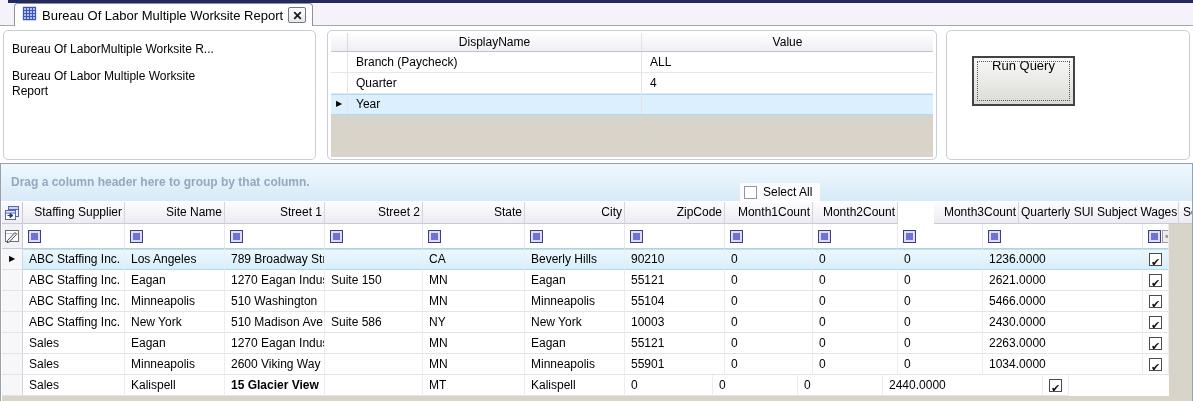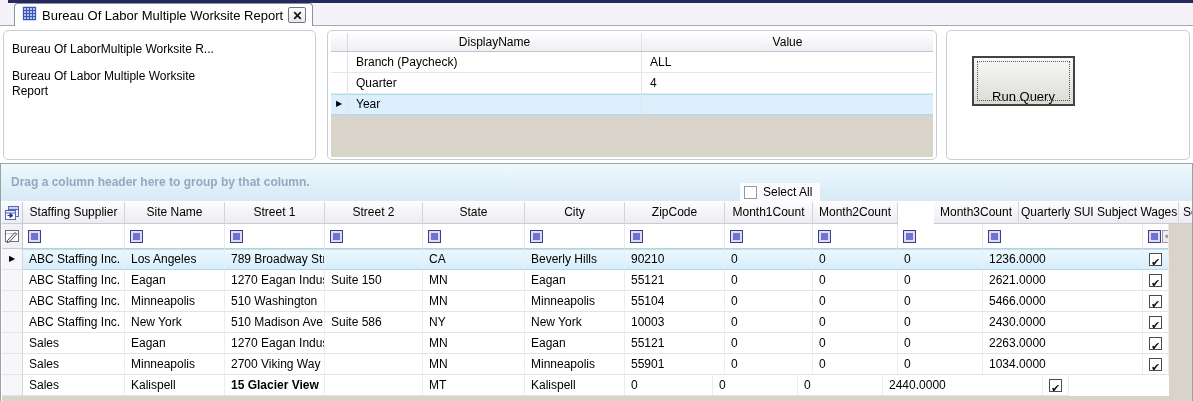--- a/index.html
+++ b/index.html
@@ -44,21 +44,21 @@
             { text-align:center; padding-left:0; line-height:18px; }
   .pg-row   { display:flex; height:21px; flex:none; background:#fff;
               border-bottom:1px solid #e7e7ea; }
   .pg-row.selected { background:var(--selection-fill,#dbeffc);
               box-shadow:inset 0 1px 0 #a8dcf4; border-bottom:1px solid #a8dcf4; }
   .pg-rest  { flex:1; background:var(--grid-filler,#d8d4ca); }
 
   #right-panel { left:946px; width:244px; }
   #run-query { position:absolute; left:25px; top:25px; width:103px; height:50px;
                border:2px solid #434343; background:linear-gradient(#f8f8f7,#dbdbd6);
-               display:flex; align-items:flex-end; justify-content:center;
+               display:flex; align-items:flex-start; justify-content:center;
                font-size:13px; cursor:pointer; }
   #run-query .focus { position:absolute; inset:3px; border:1px dotted #5a5a5a; }
 
   
   #grid { position:absolute; left:0; top:163px; width:1193px; height:238px;
           border:1px solid #99a1ab; border-bottom:none; background:#fff; overflow:hidden; }
   #group-panel { position:absolute; left:0; top:0; width:100%; height:37px;
                  background:linear-gradient(#eff8fd,#d7eaf7); }
   #group-hint  { position:absolute; left:10px; top:11px; font-weight:bold;
                  color:var(--group-hint,#95a8be); }
@@ -74,21 +74,21 @@
   .cb.gray { border-color:#9a9aa0; background:#ececec; }
   .cb.gray::after { content:"\2714"; position:absolute; left:1px; top:-2px;
         font-size:11px; color:#93939b; }
 
   #grid-header { position:absolute; left:1px; top:38px; height:22px; display:flex; }
   .h-ind  { width:21px; flex:none; background:linear-gradient(#fbfbfd,#ececf2);
             border-right:1px solid #c9c9d2; border-bottom:1px solid #cacad2;
             display:flex; align-items:center; justify-content:center; }
   .h-cell { flex:none; background:linear-gradient(#fdfdfe,#ebebf2);
             border-right:1px solid #d4d4dc; border-bottom:1px solid #cacad2;
-            text-align:center; line-height:21px; white-space:nowrap;
+            text-align:right; line-height:21px; white-space:nowrap;
             overflow:hidden; padding:0 2px; cursor:pointer; }
   .h-cell.left { text-align:left; padding-left:4px; }
 
   #filter-row { position:absolute; left:1px; top:60px; height:25px; display:flex; }
   .f-ind  { width:21px; flex:none; background:#f2f2f5;
             border-right:1px solid #c9c9d2; border-bottom:1px solid #c2ccd4;
             display:flex; align-items:center; justify-content:center; }
   .f-cell { flex:none; background:#fff; border-right:1px solid #e8e8ee;
             border-bottom:1px solid #c2ccd4; display:flex; align-items:center;
             padding-left:5px; gap:1px; overflow:hidden; }
@@ -358,21 +358,21 @@
         <div class="d-cell" style="width: 85px;">0</div>
         <div class="d-cell" style="width: 160px;">2263.0000</div>
         <div class="d-cell cbx" style="width: 26px;">
           <span class="cb checked"></span>
         </div>
       </div>
       <div class="grow">
         <div class="r-ind"></div>
         <div class="d-cell" style="width: 102px;">Sales</div>
         <div class="d-cell" style="width: 100px;">Minneapolis</div>
-        <div class="d-cell" style="width: 100px;">2700 Viking Way</div>
+        <div class="d-cell" style="width: 100px;">2600 Viking Way</div>
         <div class="d-cell" style="width: 98px;"></div>
         <div class="d-cell" style="width: 102px;">MN</div>
         <div class="d-cell" style="width: 100px;">Minneapolis</div>
         <div class="d-cell" style="width: 100px;">55901</div>
         <div class="d-cell" style="width: 88px;">0</div>
         <div class="d-cell" style="width: 85px;">0</div>
         <div class="d-cell" style="width: 85px;">0</div>
         <div class="d-cell" style="width: 160px;">1034.0000</div>
         <div class="d-cell cbx" style="width: 26px;">
           <span class="cb checked"></span>

